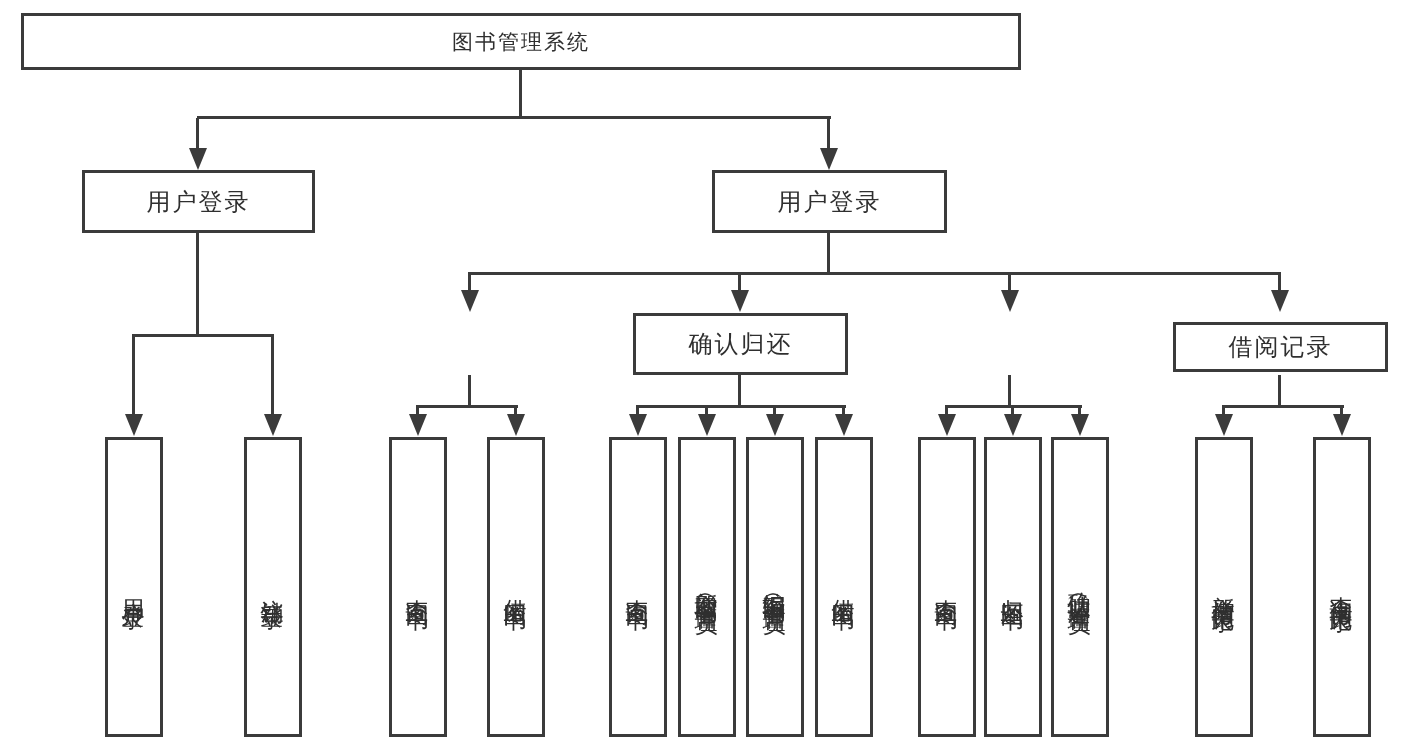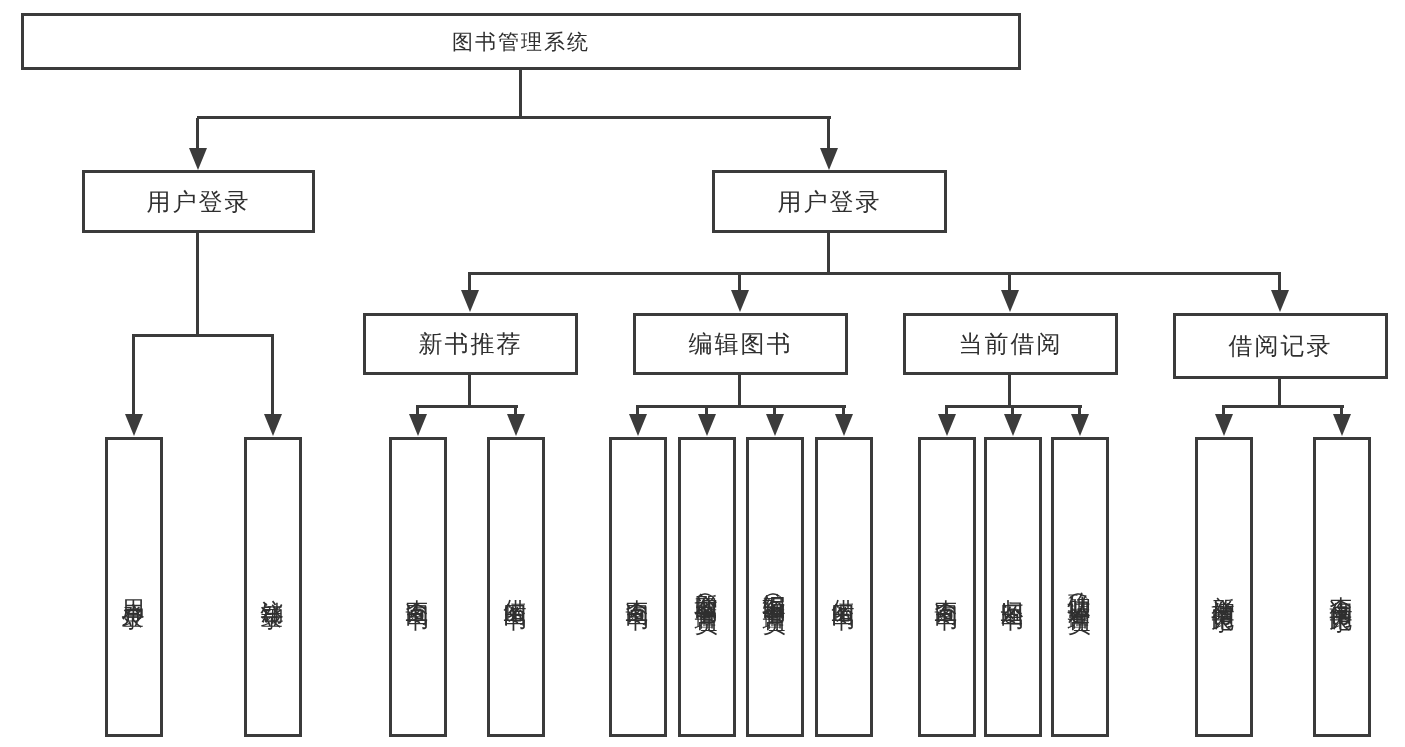--- a/index.html
+++ b/index.html
@@ -115,24 +115,22 @@
   <div class="v" style="left:1222px;top:407px;height:9px"></div>
   <div class="tri" style="left:1215px;top:414px"></div>
   <div class="v" style="left:1340px;top:407px;height:9px"></div>
   <div class="tri" style="left:1333px;top:414px"></div>
 
   <div class="box root" style="left:21px;top:13px;width:1000px;height:57px">图书管理系统</div>
 
   <div class="box" style="left:82px;top:170px;width:233px;height:63px">用户登录</div>
   <div class="box" style="left:712px;top:170px;width:235px;height:63px">用户登录</div>
 
-  <div class="box" style="left:363px;top:313px;width:215px;height:62px">新书推荐</div>
-  <div class="box" style="left:633px;top:313px;width:215px;height:62px">编辑图书</div>
-  <div class="box" style="left:903px;top:313px;width:215px;height:62px">当前借阅</div>
-  <div class="box" style="left:1173px;top:313px;width:215px;height:66px">借阅记录</div>
+  <div class="box" style="left:633px;top:313px;width:215px;height:62px">确认归还</div>
+  <div class="box" style="left:1173px;top:322px;width:215px;height:50px">借阅记录</div>
 
   <div class="box vbox" style="left:105px;top:437px;width:58px;height:300px">用户登录</div>
   <div class="box vbox" style="left:244px;top:437px;width:58px;height:300px">注销登录</div>
 
   <div class="box vbox" style="left:389px;top:437px;width:58px;height:300px">查询图书</div>
   <div class="box vbox" style="left:487px;top:437px;width:58px;height:300px">借阅图书</div>
 
   <div class="box vbox" style="left:609px;top:437px;width:58px;height:300px">查询图书</div>
   <div class="box vbox" style="left:678px;top:437px;width:58px;height:300px">新增图书（管理员）</div>
   <div class="box vbox" style="left:746px;top:437px;width:58px;height:300px">编辑图书（管理员）</div>

